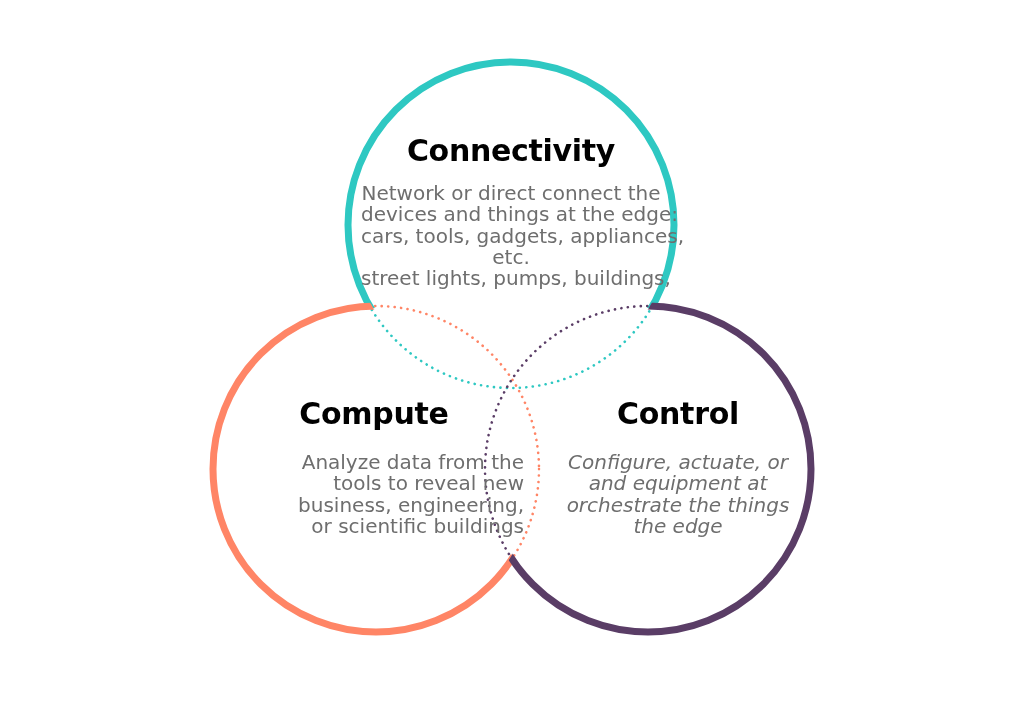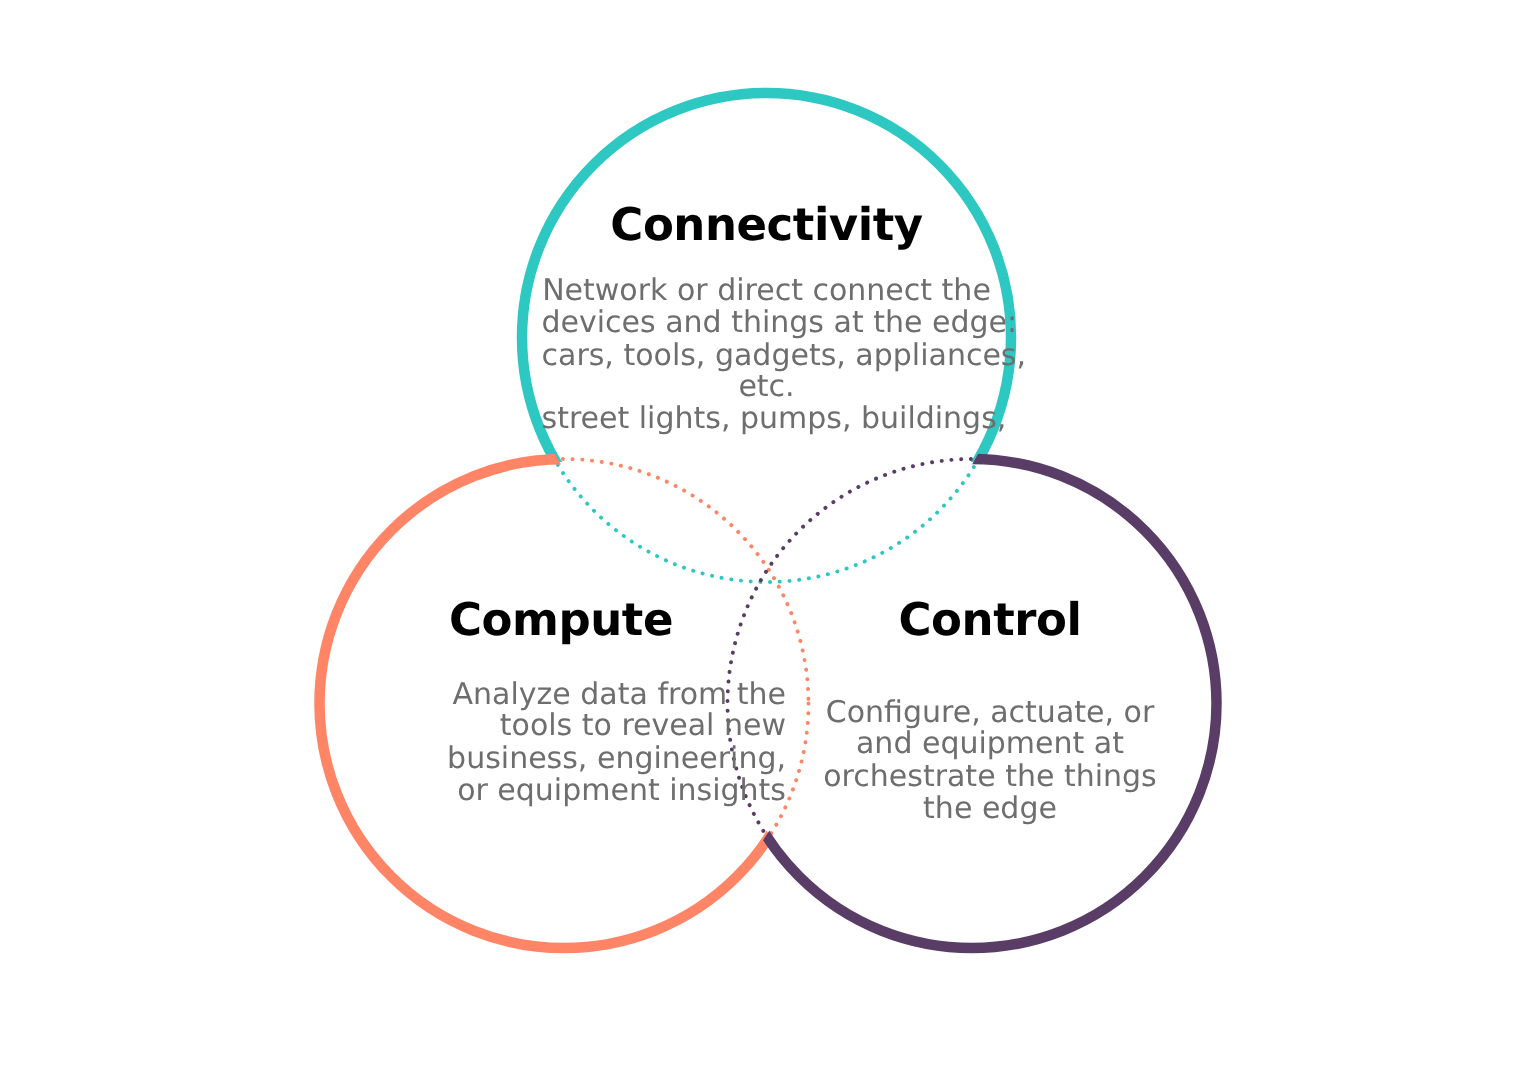--- a/index.html
+++ b/index.html
@@ -84,25 +84,25 @@
     <span>street lights, pumps, buildings,</span>
   </div>
 </div>
 
 <div class="label" style="left:224px; top:396px; width:300px;">
   <div class="title">Compute</div>
   <div class="desc" style="margin-top:20px;text-align:right;">
     <span>Analyze data from the</span>
     <span>tools to reveal new</span>
     <span>business, engineering,</span>
-    <span>or equipment insights</span>
+    <span>or scientific buildings</span>
   </div>
 </div>
 
-<div class="label" style="left:510px; top:396px; width:300px;">
+<div class="label" style="left:528px; top:396px; width:300px;">
   <div class="title">Control</div>
-  <div class="desc" style="margin-top:32px;">
+  <div class="desc" style="margin-top:20px;font-style:italic;">
     <span>Configure, actuate, or</span>
     <span>and equipment at</span>
     <span>orchestrate the things</span>
     <span>the edge</span>
   </div>
 </div>
 
 </body></html>

